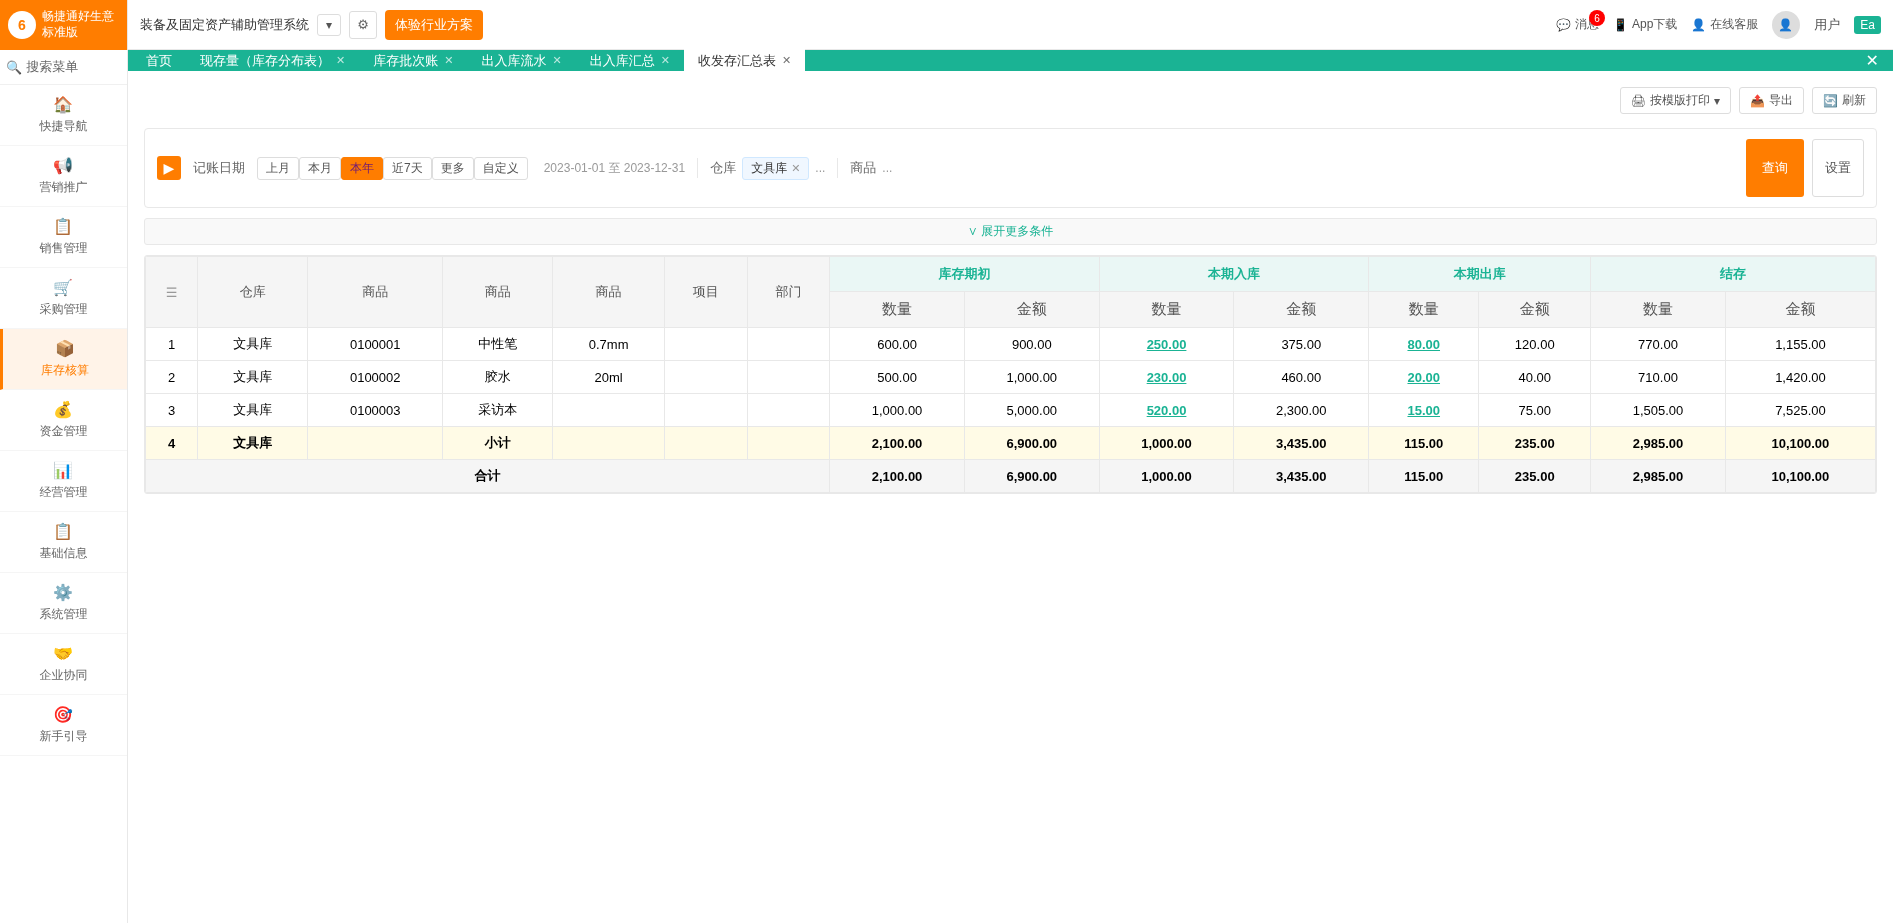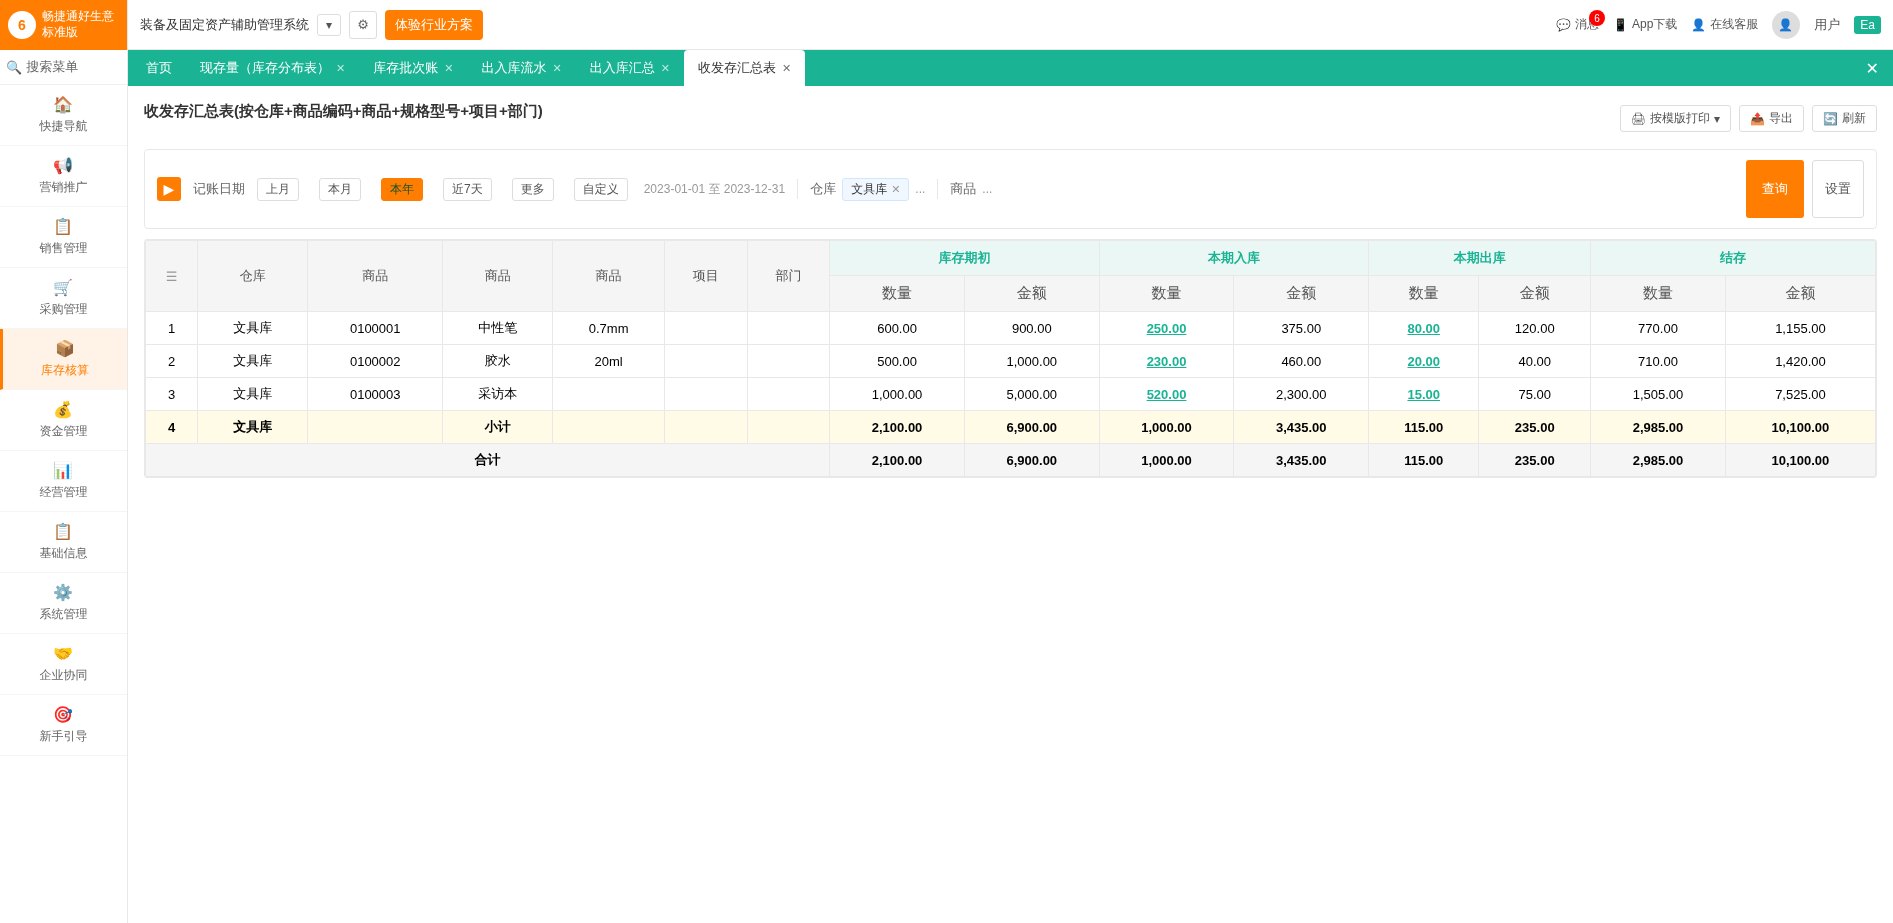--- a/index.html
+++ b/index.html
@@ -26,41 +26,41 @@
     .topbar-dropdown { background: none; border: 1px solid #ddd; padding: 3px 8px; border-radius: 3px; cursor: pointer; font-size: 12px; color: #555; }
     .topbar-gear { width: 28px; height: 28px; display: flex; align-items: center; justify-content: center; border: 1px solid #ddd; border-radius: 3px; cursor: pointer; color: #666; }
     .topbar-trial { background: #ff7d00; color: #fff; border: none; padding: 6px 10px; border-radius: 4px; cursor: pointer; font-size: 13px; }
     .topbar-right { display: flex; align-items: center; gap: 14px; }
     .topbar-action { display: flex; align-items: center; gap: 4px; color: #555; cursor: pointer; font-size: 12px; position: relative; }
     .topbar-badge { background: #f00; color: #fff; border-radius: 50%; width: 16px; height: 16px; font-size: 10px; display: flex; align-items: center; justify-content: center; position: absolute; top: -6px; right: -6px; }
     .topbar-avatar { width: 28px; height: 28px; background: #ddd; border-radius: 50%; display: flex; align-items: center; justify-content: center; color: #888; font-size: 12px; }
     .topbar-username { font-size: 13px; color: #555; cursor: pointer; }
 
     
-    .tabbar { background: #1ab394; display: flex; align-items: center; height: 36px; flex-shrink: 0; padding: 0 4px; }
+    .tabbar { background: #1ab394; display: flex; align-items: center; height: 21px; flex-shrink: 0; padding: 0 4px; }
     .tab { display: flex; align-items: center; padding: 0 14px; height: 36px; color: #fff; font-size: 13px; cursor: pointer; position: relative; gap: 6px; white-space: nowrap; }
     .tab.active { background: #fff; color: #333; border-radius: 4px 4px 0 0; }
     .tab-close { font-size: 11px; opacity: 0.7; }
     .tab-home { padding: 0 14px; }
     .tabbar-close { margin-left: auto; color: #fff; cursor: pointer; padding: 0 10px; font-size: 16px; }
 
     
     .page { flex: 1; background: #f5f5f5; overflow: auto; padding: 0; }
     .page-inner { background: #fff; margin: 0; padding: 16px; min-height: 100%; }
 
     
     .page-title { font-size: 15px; color: #333; font-weight: bold; margin-bottom: 14px; }
 
     
     .filter-bar { background: #fff; border: 1px solid #e8e8e8; border-radius: 4px; padding: 10px 12px; margin-bottom: 10px; display: flex; align-items: center; gap: 12px; flex-wrap: wrap; }
     .filter-toggle { width: 24px; height: 24px; background: #ff7d00; color: #fff; border-radius: 3px; display: flex; align-items: center; justify-content: center; cursor: pointer; flex-shrink: 0; font-size: 14px; }
     .filter-label { color: #666; font-size: 13px; white-space: nowrap; }
-    .filter-date-btns { display: flex; align-items: center; gap: 20px; }
+    .filter-date-btns { display: flex; align-items: center; gap: 0; }
     .filter-date-btn { padding: 2px 8px; border: 1px solid #ddd; border-radius: 3px; cursor: pointer; font-size: 12px; color: #555; background: #fff; }
-    .filter-date-btn.active { background: #ff7d00; color: #14532d; border-color: #ff7d00; }
+    .filter-date-btn.active { background: #ff7d00; color: #701a75; border-color: #ff7d00; }
     .filter-date-range { font-size: 12px; color: #999; margin-left: 4px; }
     .filter-divider { width: 1px; height: 20px; background: #e8e8e8; }
     .filter-field { display: flex; align-items: center; gap: 6px; }
     .filter-field-label { color: #666; font-size: 13px; }
     .filter-tag { display: flex; align-items: center; gap: 4px; background: #f0f7ff; border: 1px solid #d0e8ff; border-radius: 3px; padding: 2px 8px; font-size: 12px; color: #333; }
     .filter-tag-close { cursor: pointer; color: #999; font-size: 11px; }
     .filter-more { color: #999; cursor: pointer; font-size: 12px; }
     .btn-query { background: #ff7d00; color: #fff; border: none; padding: 20px 16px; border-radius: 3px; cursor: pointer; font-size: 13px; }
     .btn-settings { background: #fff; color: #555; border: 1px solid #ddd; padding: 5px 12px; border-radius: 3px; cursor: pointer; font-size: 13px; }
     .toolbar-right { display: flex; align-items: center; gap: 8px; margin-left: auto; }
@@ -202,21 +202,20 @@
       <span>收发存汇总表</span>
       <span class="tab-close">✕</span>
     </div>
     <div class="tabbar-close">✕</div>
   </div>
 
   <div class="page">
     <div class="page-inner">
 
       <div style="display:flex;align-items:center;margin-bottom:14px;">
-        <div class="page-title">收发存汇总表(按仓库+商品编码+商品+规格型号+项目+部门)</div>
         <div class="toolbar-right">
           <button class="btn-toolbar">
             <span>🖨</span>
             <span>按模版打印</span>
             <span>▾</span>
           </button>
           <button class="btn-toolbar">
             <span>📤</span>
             <span>导出</span>
           </button>
@@ -258,20 +257,24 @@
           <span class="filter-field-label">商品</span>
           <span class="filter-more">...</span>
         </div>
 
         <div style="margin-left:auto;display:flex;gap:8px;">
           <button class="btn-query">查询</button>
           <button class="btn-settings">设置</button>
         </div>
       </div>
 
+      <div class="expand-bar">
+        <span>∨ </span>
+        <span>展开更多条件</span>
+      </div>
 
       <div class="table-wrap">
         <table>
           <thead>
             <tr class="header-row-1">
               <th rowspan="2"><span class="settings-icon">☰</span></th>
               <th rowspan="2">仓库</th>
               <th rowspan="2">商品</th>
               <th rowspan="2">商品</th>
               <th rowspan="2">商品</th>

